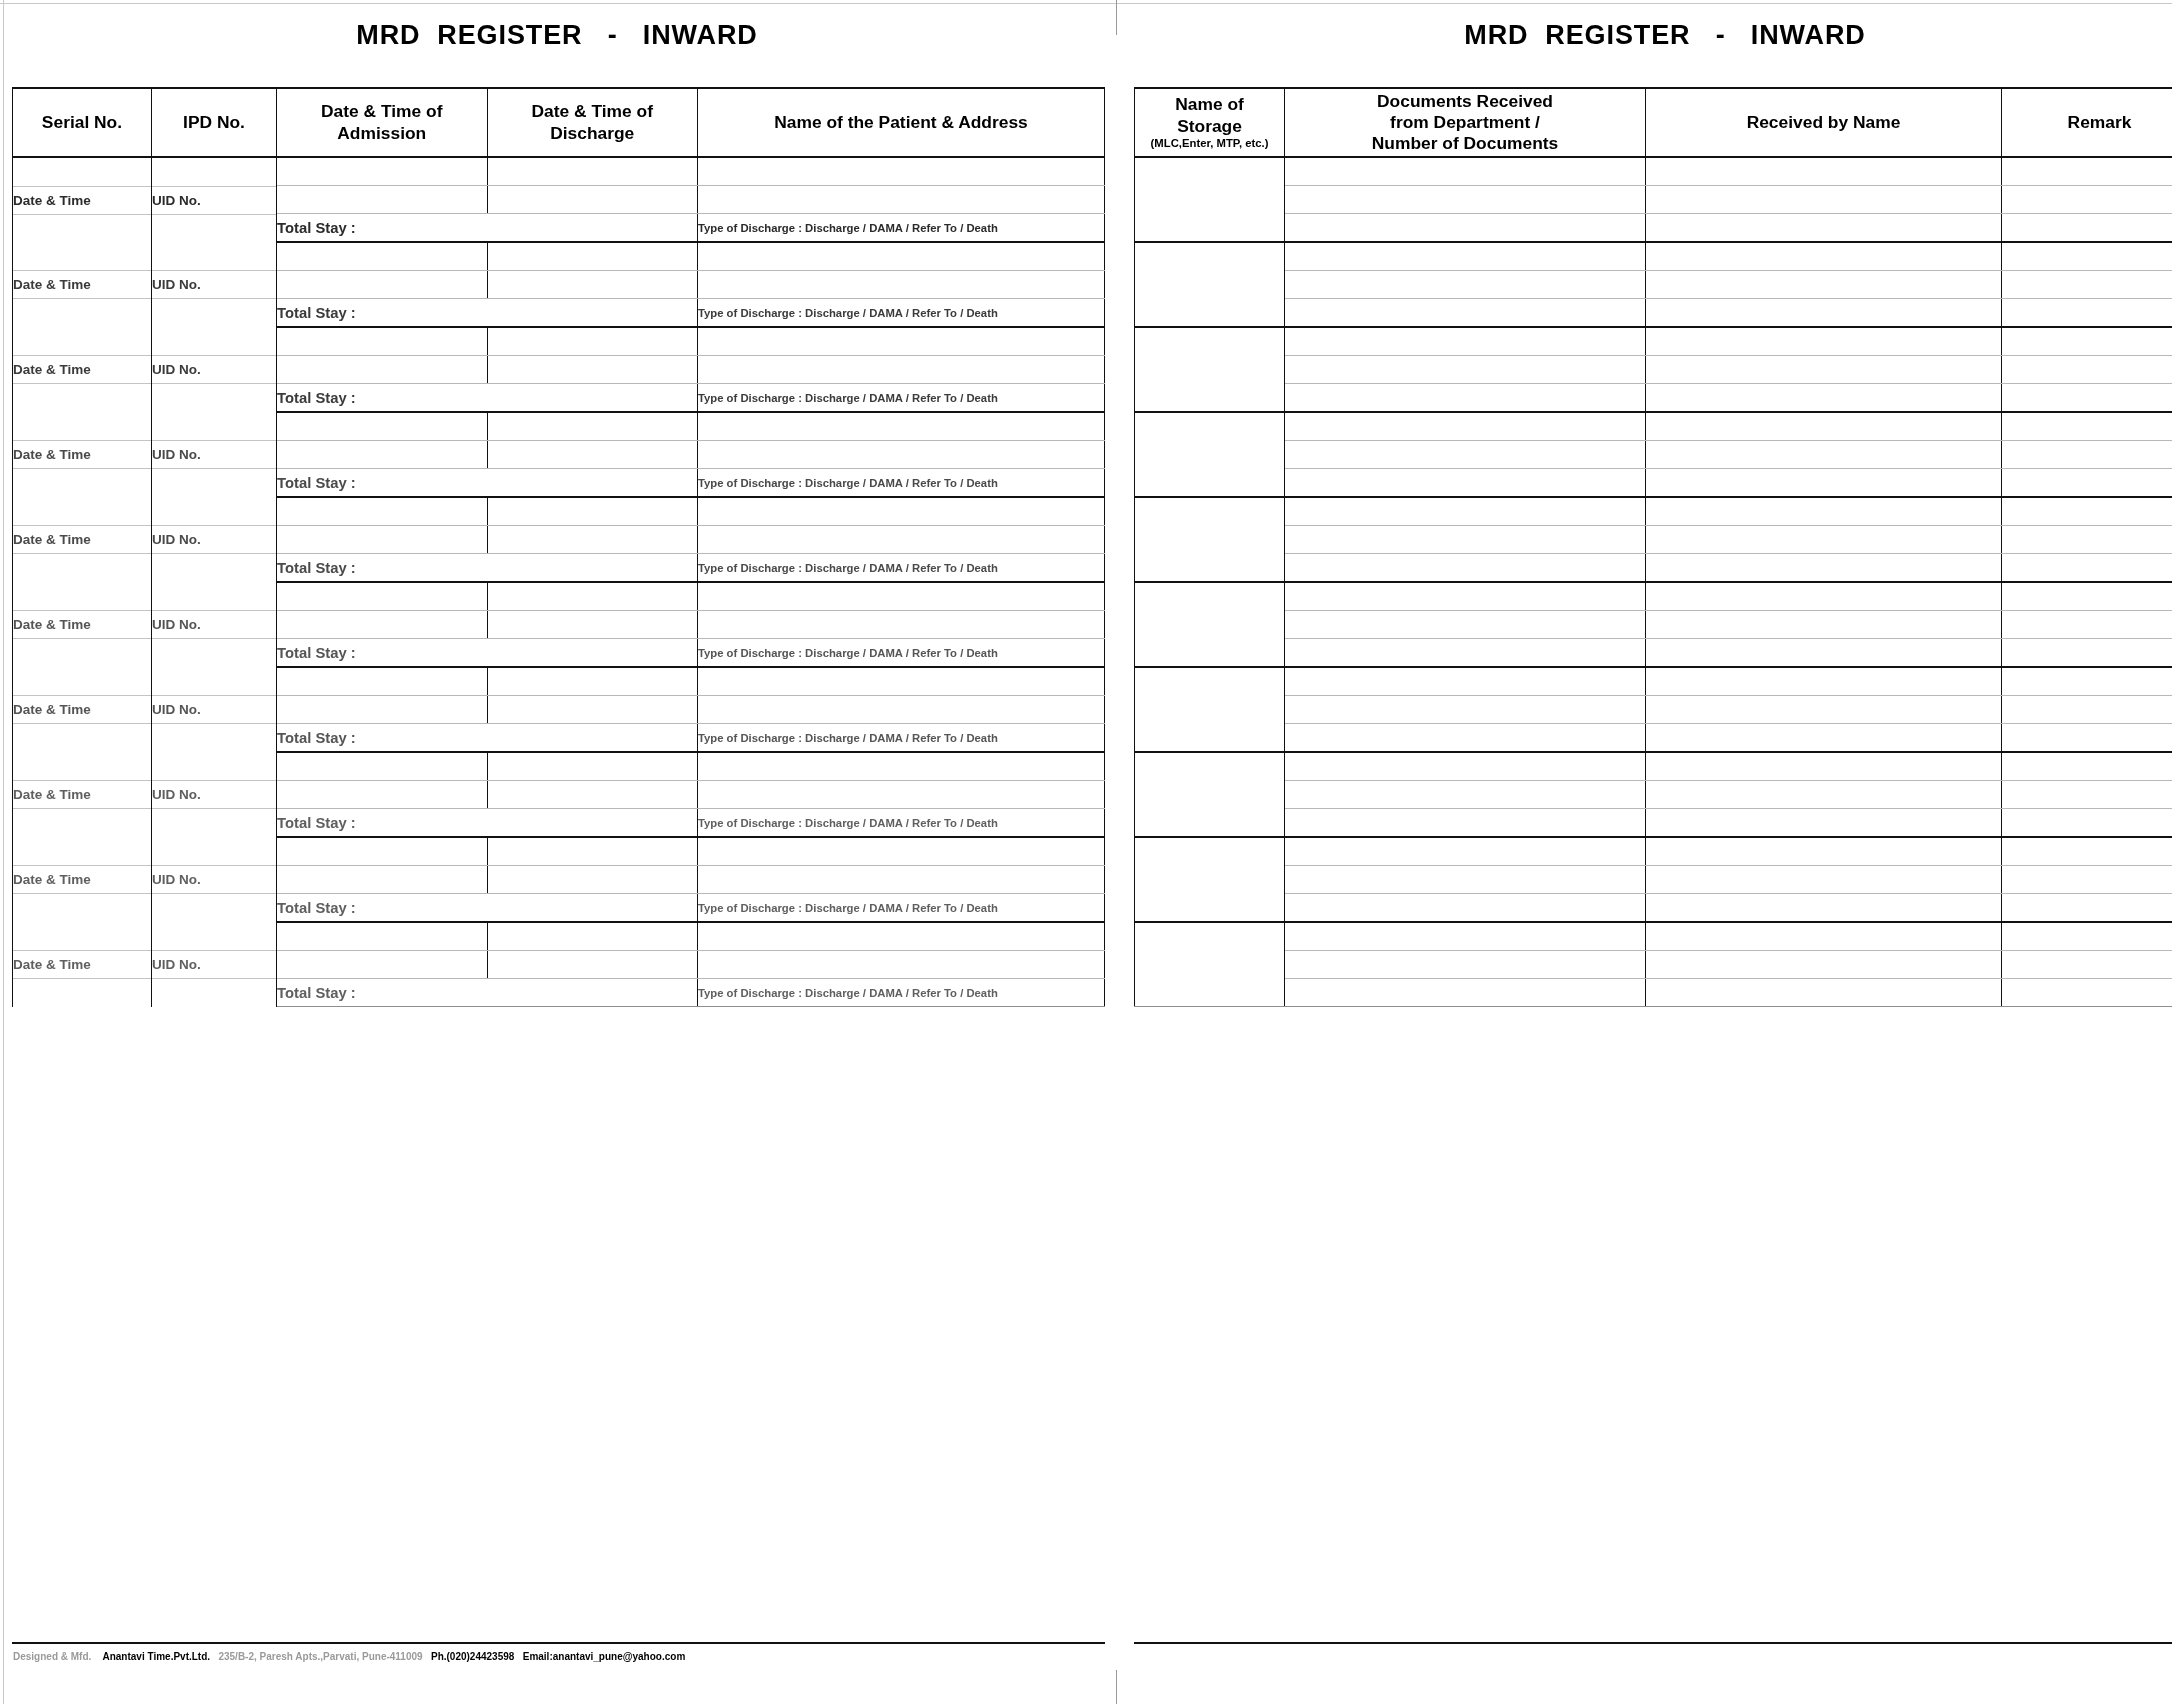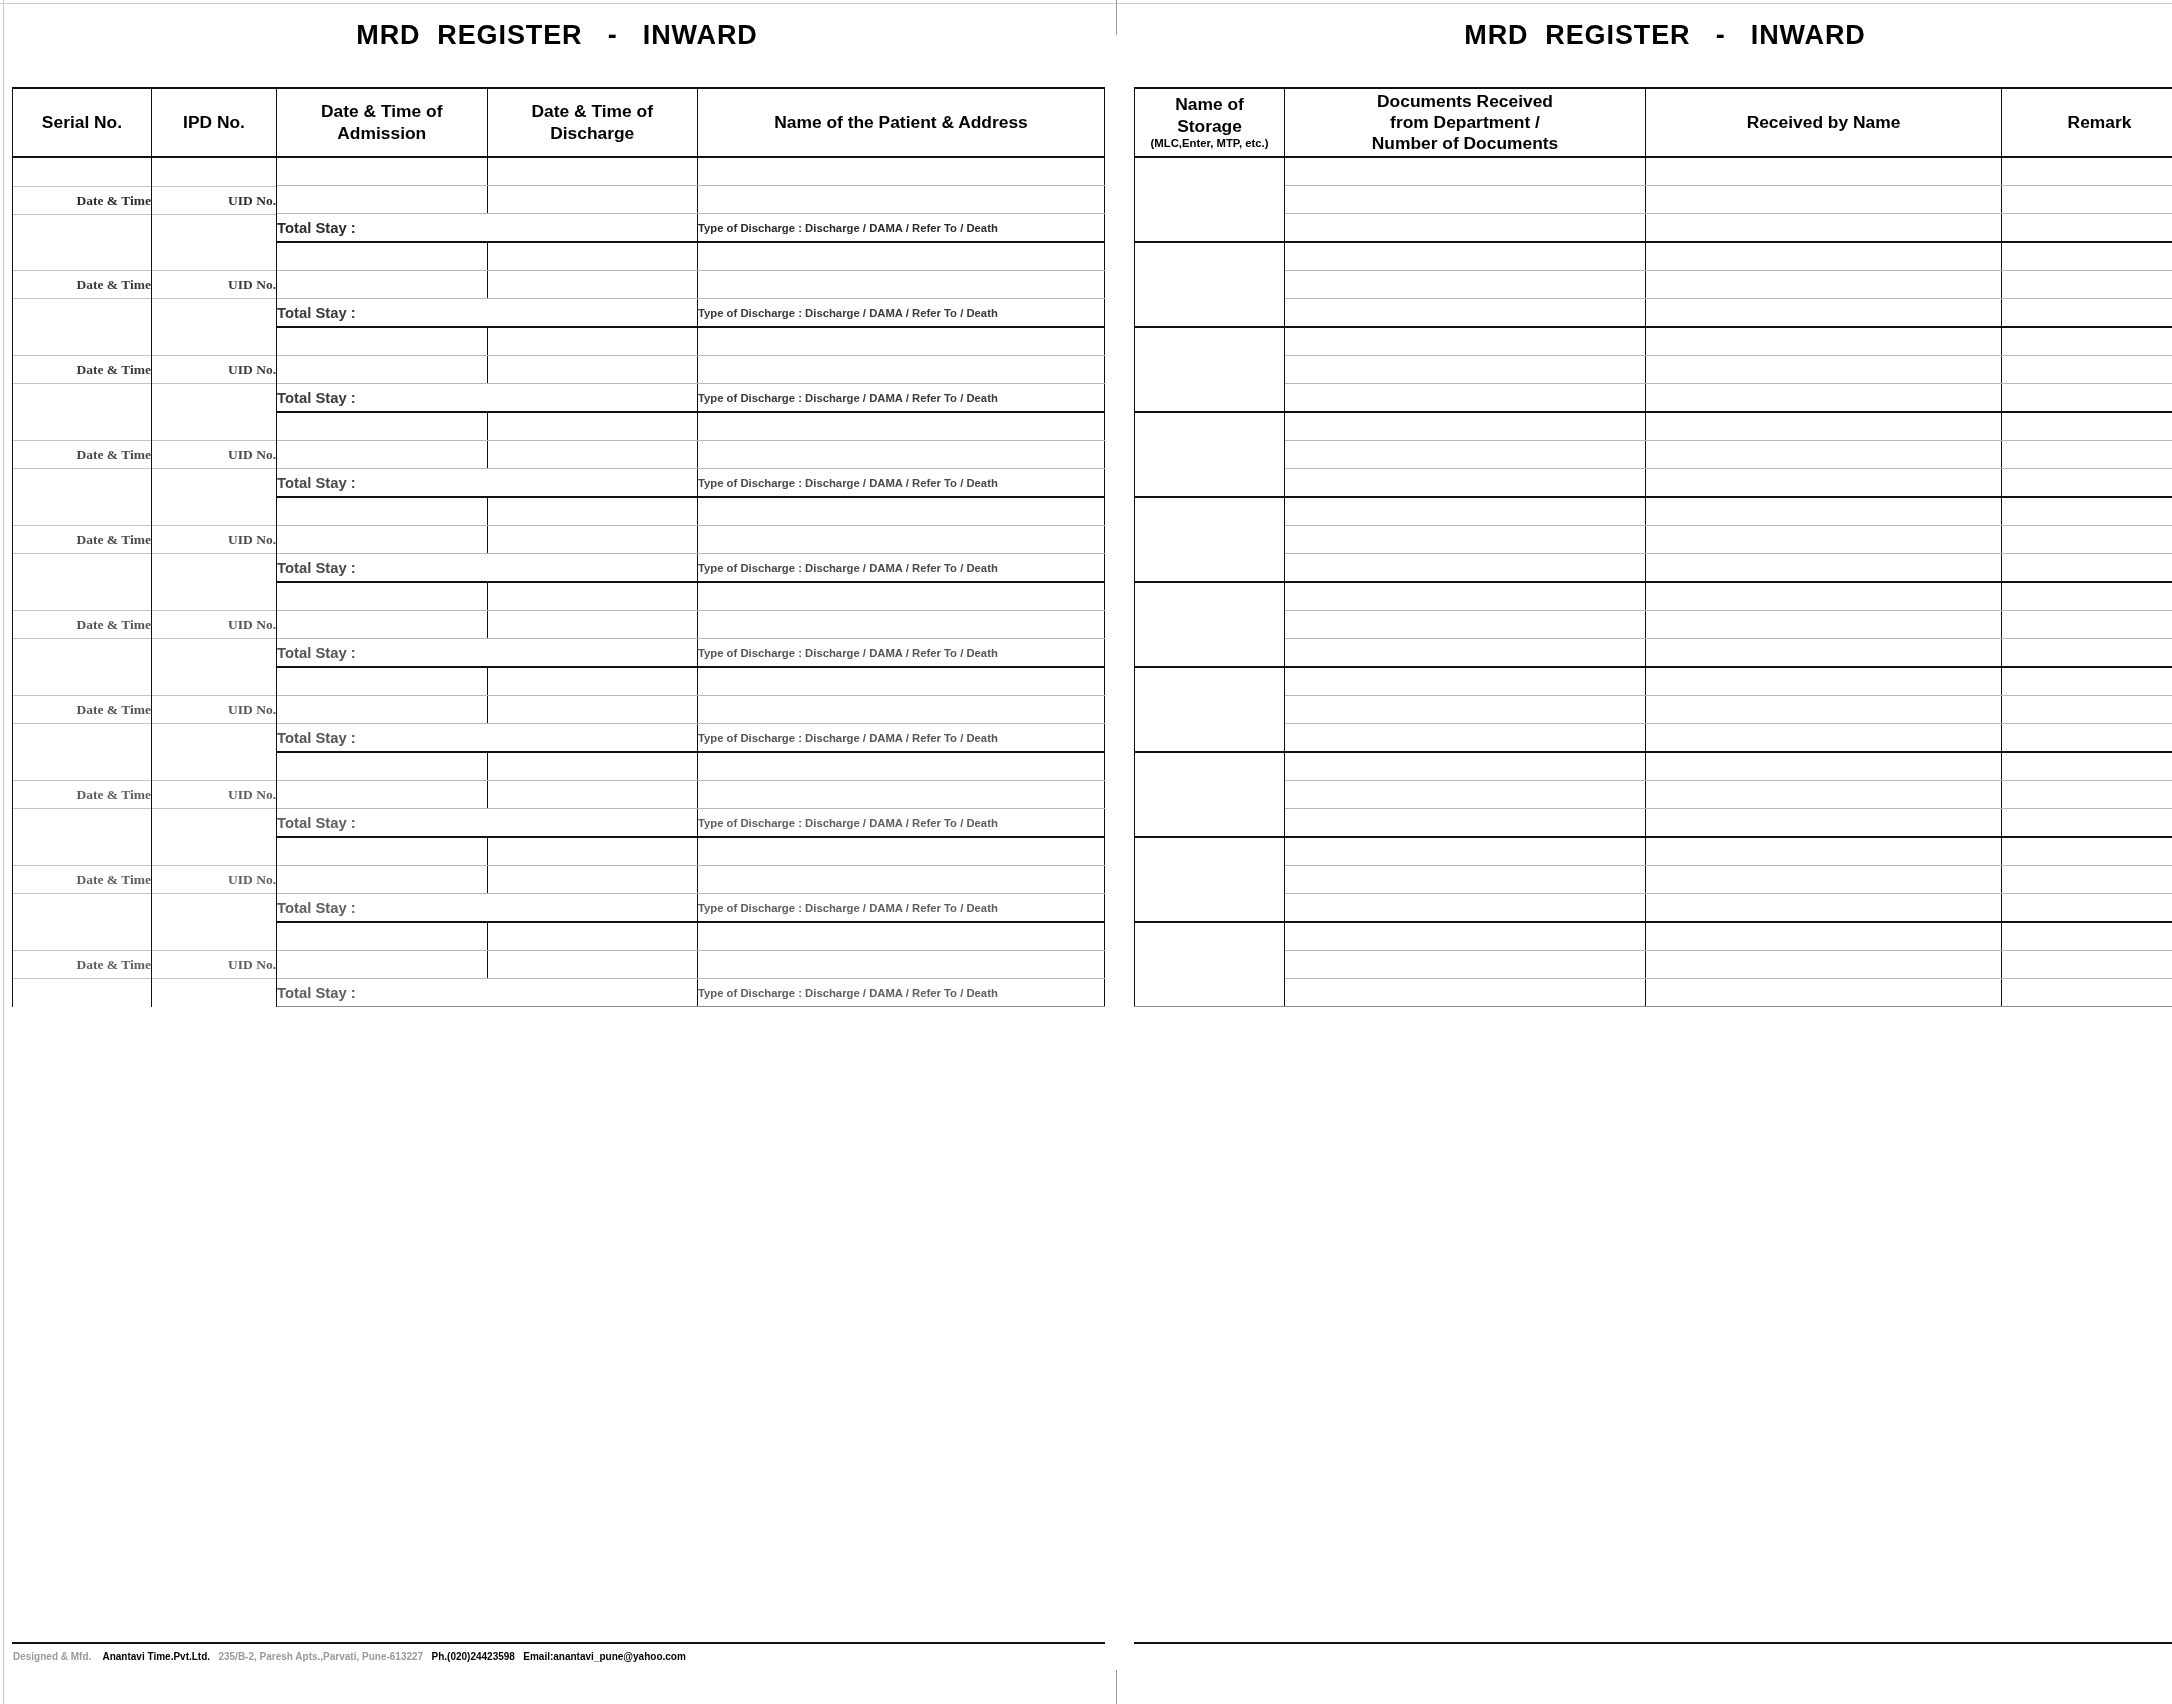--- a/index.html
+++ b/index.html
@@ -110,25 +110,24 @@
     line-height: 1.2;
   }
 
   
   .rec td {
     border-right: 1.7px solid #111;
   }
   .rec td:first-child { border-left: 1.7px solid #111; }
 
   .cell-serial, .cell-ipd {
-    text-align: right;
+    text-align: left;
     font-size: 14.3px;
     font-weight: bold;
     vertical-align: middle;
-    font-family: Liberation Serif, serif;
   }
   .line-light {
     border-bottom: 0.9px solid #b8b8b8;
   }
   .line-mid {
     border-bottom: 1.3px solid #8e8e8e;
   }
   .rowsep {
     border-bottom: 2.2px solid #111;
   }
@@ -471,21 +470,21 @@
       </table>
     </div>
 
     <div class="botline" style="left:12px;top:1642px;width:1093px;"></div>
 
     <div class="footer footer-left">
       <span class="muted">Designed &amp; Mfd.</span>
       &nbsp;&nbsp;
       <b>Anantavi Time.Pvt.Ltd.</b>
       &nbsp;
-      <span class="muted">235/B-2, Paresh Apts.,Parvati, Pune-613227</span>
+      <span class="muted">235/B-2, Paresh Apts.,Parvati, Pune-411009</span>
       &nbsp;
       <b>Ph.(020)24423598</b>
       &nbsp;
       <b>Email:anantavi_pune@yahoo.com</b>
     </div>
   </div>
 
   <div class="sheet sheet-right">
     <div class="title">MRD  REGISTER   -   INWARD</div>
 

